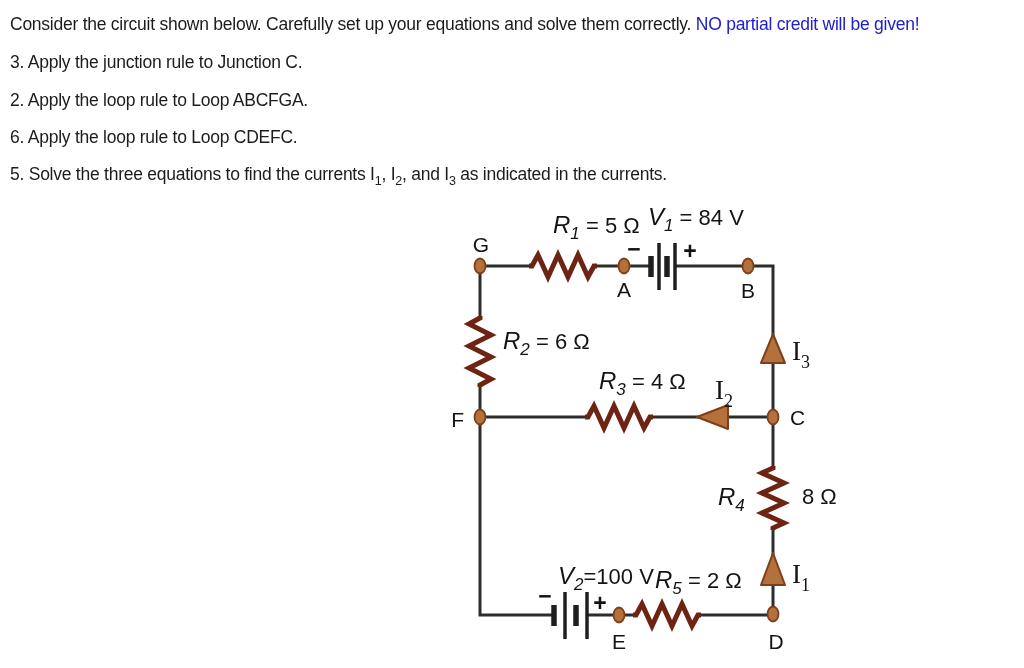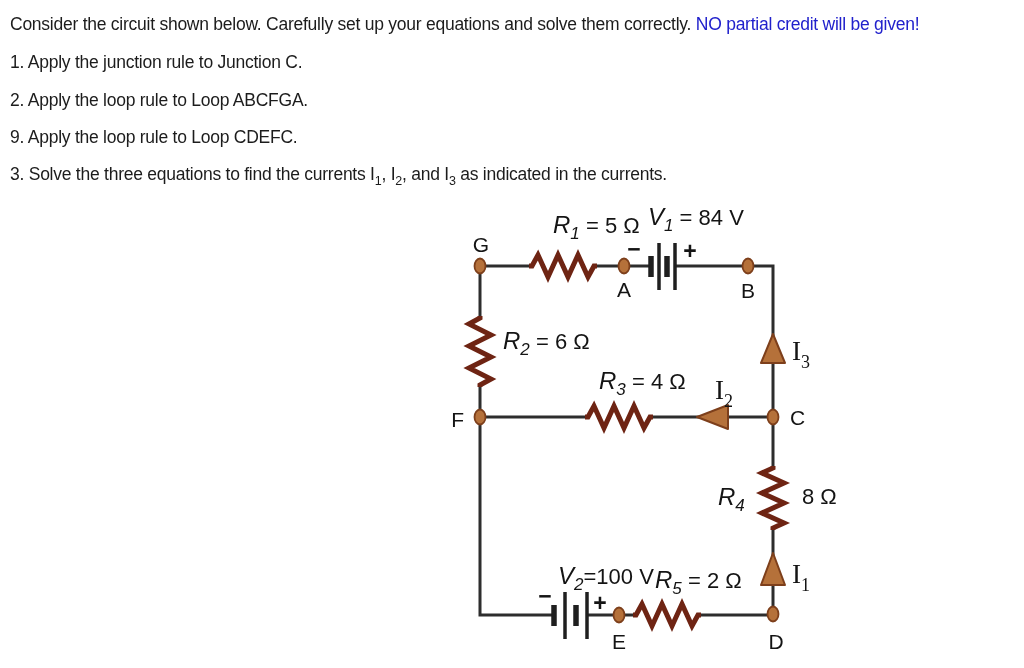--- a/index.html
+++ b/index.html
@@ -24,24 +24,24 @@
   .sub-serif{font-size:18px;}
   .node-lbl{font-family:"Liberation Sans",sans-serif;font-size:21px;}
   .sign{font-family:"Liberation Sans",sans-serif;font-size:23px;font-weight:bold;}
 </style>
 </head>
 <body>
 
 <div id="page">
 
   <div class="line" style="top:14px;"><span>Consider the circuit shown below. Carefully set up your equations and solve them correctly. </span><span class="hl">NO partial credit will be given!</span></div>
-  <div class="line" style="top:52px;">1. Apply the junction rule to Junction C.</div>
+  <div class="line" style="top:52px;">3. Apply the junction rule to Junction C.</div>
   <div class="line" style="top:90px;text-align:right;">2. Apply the loop rule to Loop ABCFGA.</div>
-  <div class="line" style="top:127px;">9. Apply the loop rule to Loop CDEFC.</div>
-  <div class="line" style="top:164px;"><span>3. Solve the three equations to find the currents I</span><sub>1</sub><span>, I</span><sub>2</sub><span>, and I</span><sub>3</sub><span> as indicated in the currents.</span></div>
+  <div class="line" style="top:127px;">6. Apply the loop rule to Loop CDEFC.</div>
+  <div class="line" style="top:164px;"><span>5. Solve the three equations to find the currents I</span><sub>1</sub><span>, I</span><sub>2</sub><span>, and I</span><sub>3</sub><span> as indicated in the currents.</span></div>
 
   <svg id="circuit-svg" width="420" height="473" viewBox="440 195 420 473">
 
     <path class="wire" d="M480 266 H529"></path>
     <path class="wire" d="M597 266 H651"></path>
     <path class="wire" d="M675 266 H773 V466"></path>
     <path class="wire" d="M773 530 V614"></path>
     <path class="wire" d="M480 266 V316"></path>
     <path class="wire" d="M480 387 V615 H554"></path>
     <path class="wire" d="M587 615 H633"></path>

